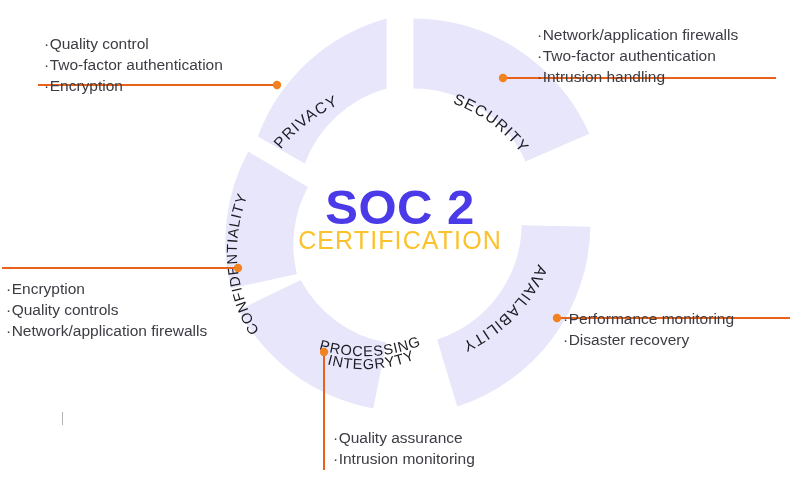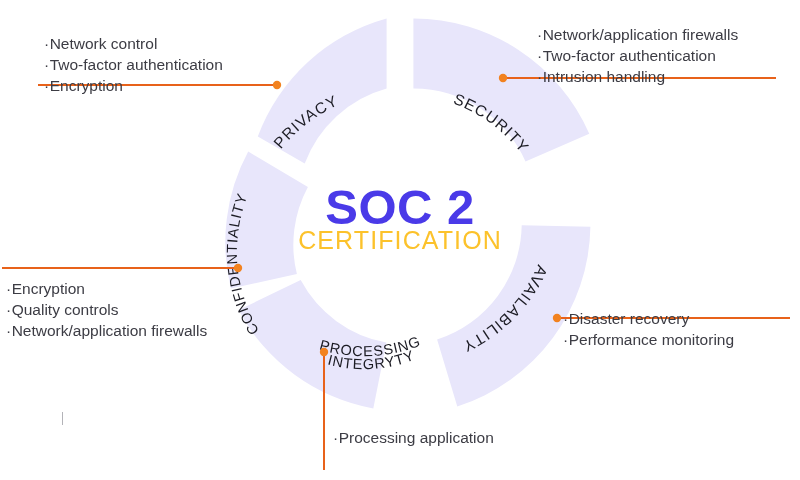--- a/index.html
+++ b/index.html
@@ -211,41 +211,42 @@
       </g>
 
       <g>
         <path class="leader" d="M 324 352 L 324 470"></path>
         <circle class="leader-dot" cx="324" cy="352" r="4.2"></circle>
       </g>
     </g>
   </svg>
 
   <div class="callout callout-privacy">
-    <span class="line"><span class="bullet">·</span><span>Network control</span></span>
+    <span class="line"><span class="bullet">·</span><span>Quality control</span></span>
     <span class="line"><span class="bullet">·</span><span>Two-factor authentication</span></span>
     <span class="line"><span class="bullet">·</span><span>Encryption</span></span>
   </div>
 
   <div class="callout callout-security">
     <span class="line"><span class="bullet">·</span><span>Network/application firewalls</span></span>
     <span class="line"><span class="bullet">·</span><span>Two-factor authentication</span></span>
     <span class="line"><span class="bullet">·</span><span>Intrusion handling</span></span>
   </div>
 
   <div class="callout callout-confidentiality">
     <span class="line"><span class="bullet">·</span><span>Encryption</span></span>
     <span class="line"><span class="bullet">·</span><span>Quality controls</span></span>
     <span class="line"><span class="bullet">·</span><span>Network/application firewalls</span></span>
   </div>
 
   <div class="callout callout-availability">
+    <span class="line"><span class="bullet">·</span><span>Performance monitoring</span></span>
     <span class="line"><span class="bullet">·</span><span>Disaster recovery</span></span>
-    <span class="line"><span class="bullet">·</span><span>Performance monitoring</span></span>
   </div>
 
   <div class="callout callout-processing">
-    <span class="line"><span class="bullet">·</span><span>Processing application</span></span>
+    <span class="line"><span class="bullet">·</span><span>Quality assurance</span></span>
+    <span class="line"><span class="bullet">·</span><span>Intrusion monitoring</span></span>
   </div>
 
   <div class="artifact-tick"></div>
 
 </div>
 
 </body></html>

